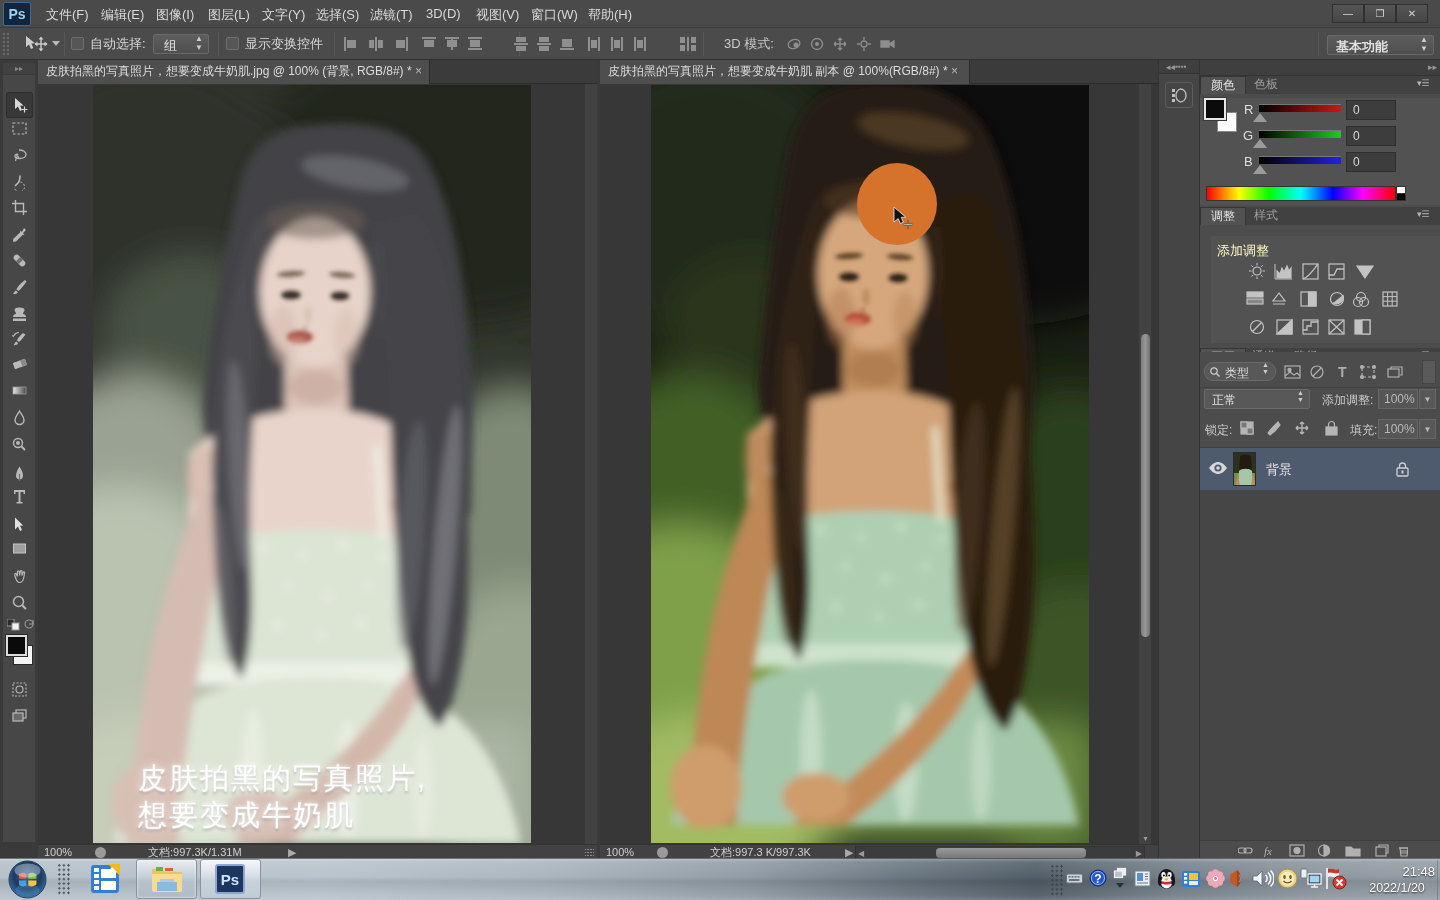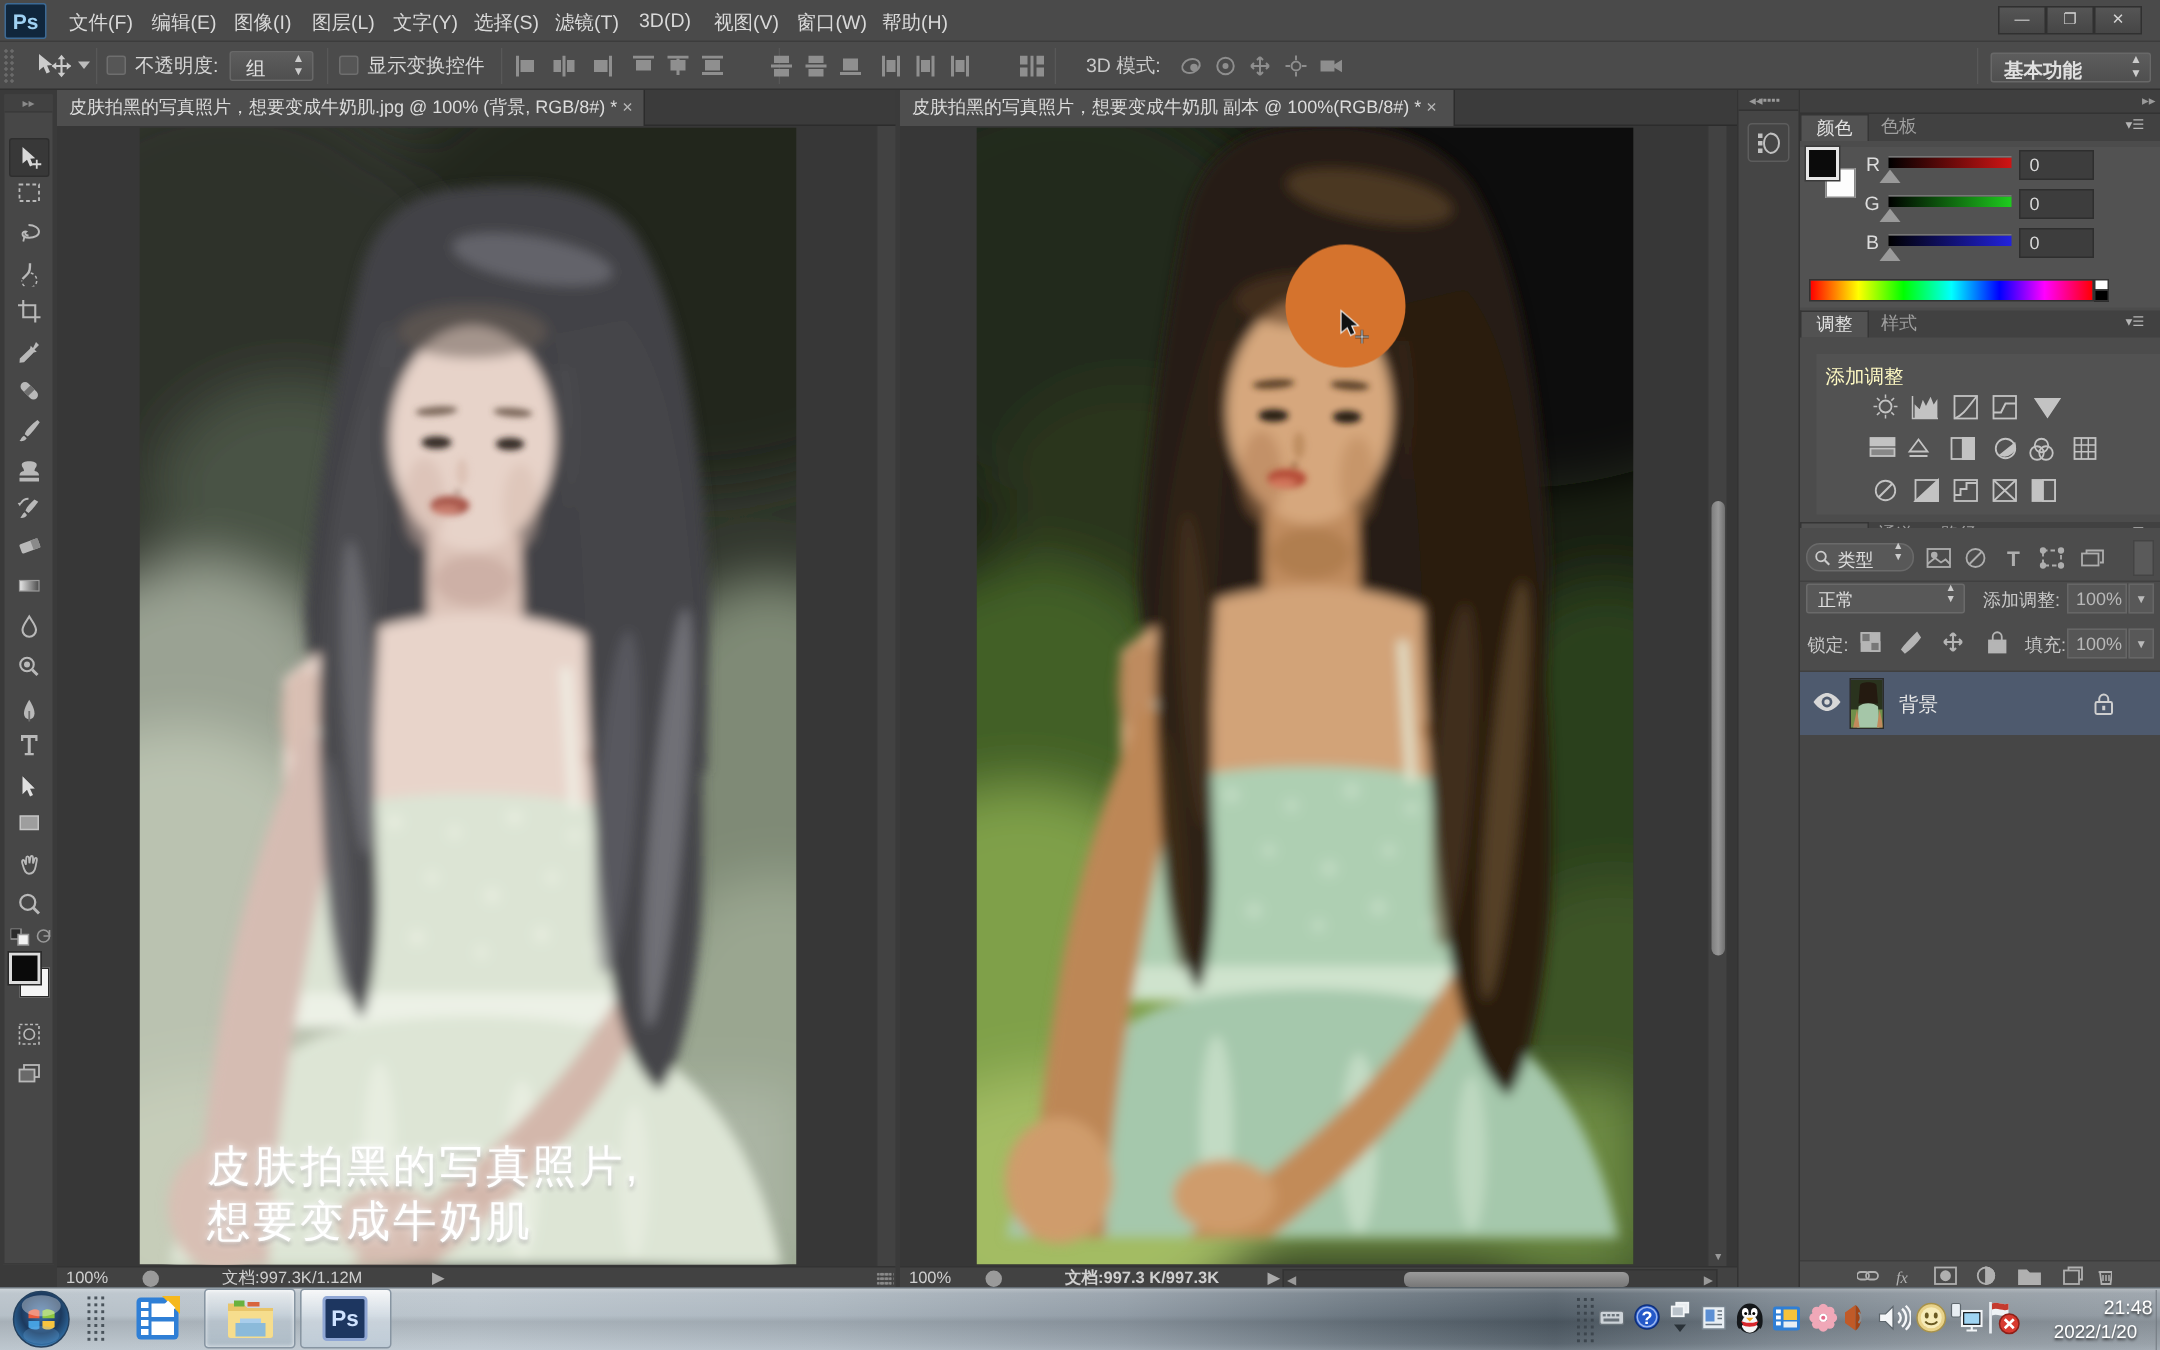--- a/index.html
+++ b/index.html
@@ -67,21 +67,21 @@
     <svg class="abs" style="left:24px;top:8px;" width="26" height="16" viewBox="0 0 26 16">
         <path d="M2,0 L2,11 L5,8.5 L7,13 L9.3,12 L7.4,7.6 L11,7.3 Z" fill="#cccccc"></path>
         <g stroke="#cccccc" stroke-width="1.4">
           <path d="M17,2 v12 M11,8 h12"></path>
           <path d="M17,0.5 l-2.5,3 h5 Z M17,15.5 l-2.5,-3 h5 Z M10.5,8 l3,-2.5 v5 Z M23.5,8 l-3,-2.5 v5 Z" fill="#cccccc" stroke="none"></path>
         </g>
       </svg>
     <div class="abs" style="left:52px;top:13px;width:0;height:0;border-left:4px solid transparent;border-right:4px solid transparent;border-top:5px solid #bbb;"></div>
     <div class="sep" style="left:64px;"></div>
     <div class="cbx" style="left:71px;"></div>
-    <span class="abs" style="left:90px;top:7px;">不透明度:</span>
+    <span class="abs" style="left:90px;top:7px;">自动选择:</span>
     <div class="obox" style="left:153px;width:56px;">
       <span style="position:absolute;left:10px;top:2px;">组</span>
       <span style="position:absolute;right:5px;top:-1px;font-size:8px;color:#ccc;">▲<br>▼</span>
     </div>
     <div class="sep" style="left:218px;"></div>
     <div class="cbx" style="left:226px;"></div>
     <span class="abs" style="left:245px;top:7px;">显示变换控件</span>
     <div class="sep" style="left:334px;"></div>
     <div class="sep" style="left:519px;"></div>
     <div class="sep" style="left:703px;"></div>
@@ -303,38 +303,38 @@
   <div id="docs">
 
     <div class="tabbar" style="left:38px;width:559px;">
       <div class="tab" style="width:392px;">皮肤拍黑的写真照片，想要变成牛奶肌.jpg @ 100% (背景, RGB/8#) * <span style="color:#b5b5b5;">×</span></div>
     </div>
     <div class="canvas" style="left:38px;width:559px;height:760px;"></div>
     <div class="vsb" style="left:584px;top:84px;height:760px;"></div>
     <div class="statusbar" style="left:38px;top:844px;width:559px;">
       <span style="position:absolute;left:6px;">100%</span>
       <span style="position:absolute;left:57px;top:2px;width:11px;height:11px;border-radius:50%;background:#9a9a9a;"></span>
-      <span style="position:absolute;left:110px;">文档:997.3K/1.12M</span>
+      <span style="position:absolute;left:110px;">文档:997.3K/1.31M</span>
       <span style="position:absolute;left:250px;color:#aaa;">▶</span>
         <div style="position:absolute;right:3px;top:3px;width:10px;height:9px;background-image:radial-gradient(circle,#8a8a8a 0.8px,transparent 1px);background-size:3px 3px;"></div>
     </div>
 
     <div class="tabbar" style="left:600px;width:558px;">
       <div class="tab" style="width:370px;">皮肤拍黑的写真照片，想要变成牛奶肌 副本 @ 100%(RGB/8#) * <span style="color:#b5b5b5;">×</span></div>
     </div>
     <div class="canvas" style="left:600px;width:558px;height:760px;"></div>
     <div class="vsb" style="left:1138px;top:84px;height:760px;">
         <div style="position:absolute;left:2px;top:250px;width:9px;height:303px;background:linear-gradient(90deg,#7e7e7e,#989898,#6f6f6f);border-radius:5px;"></div>
         <div style="position:absolute;left:3px;bottom:2px;font-size:7px;color:#999;">▼</div>
       </div>
     <div class="statusbar" style="left:600px;top:844px;width:558px;">
       <div style="position:absolute;left:-14px;top:3px;width:10px;height:9px;background-image:radial-gradient(circle,#8a8a8a 0.8px,transparent 1px);background-size:3px 3px;"></div>
         <span style="position:absolute;left:6px;">100%</span>
       <span style="position:absolute;left:57px;top:2px;width:11px;height:11px;border-radius:50%;background:#9a9a9a;"></span>
-      <span style="position:absolute;left:110px;font-weight:bold;">文档:997.3 K/997.3K</span>
+      <span style="position:absolute;left:110px;">文档:997.3 K/997.3K</span>
       <span style="position:absolute;left:245px;color:#aaa;">▶</span>
       <div style="position:absolute;left:255px;top:1px;width:290px;height:13px;background:#3c3c3c;border:1px solid #333;">
         <div style="position:absolute;left:80px;top:1px;width:150px;height:10px;background:linear-gradient(#9a9a9a,#777);border-radius:4px;"></div>
         <span style="position:absolute;left:2px;top:0px;font-size:8px;color:#999;">◀</span>
         <span style="position:absolute;right:2px;top:0px;font-size:8px;color:#999;">▶</span>
       </div>
     </div>
 
     <div class="abs" style="left:93px;top:85px;width:438px;height:758px;overflow:hidden;" id="ph1">
     <svg width="438" height="758" viewBox="0 0 438 758">

